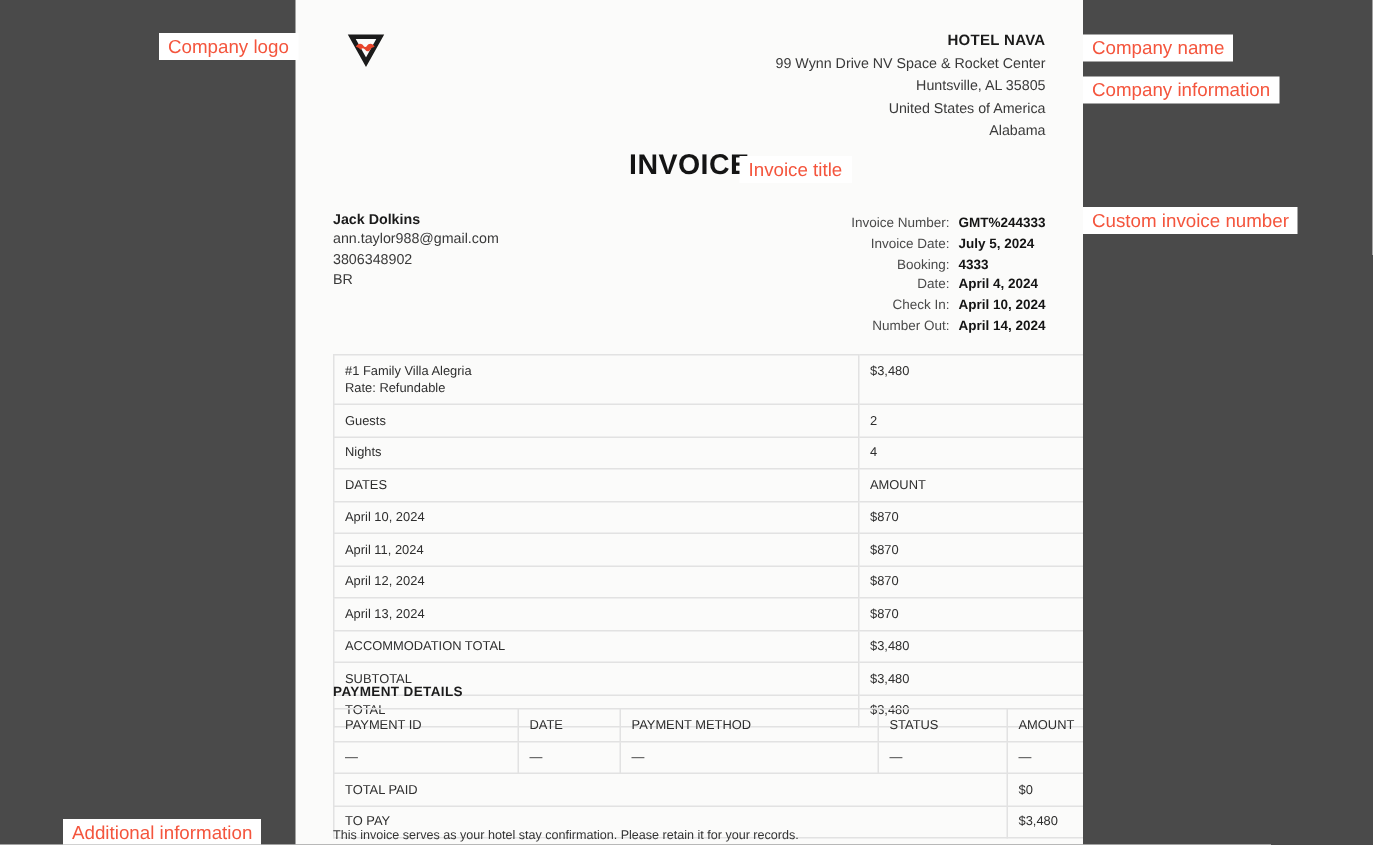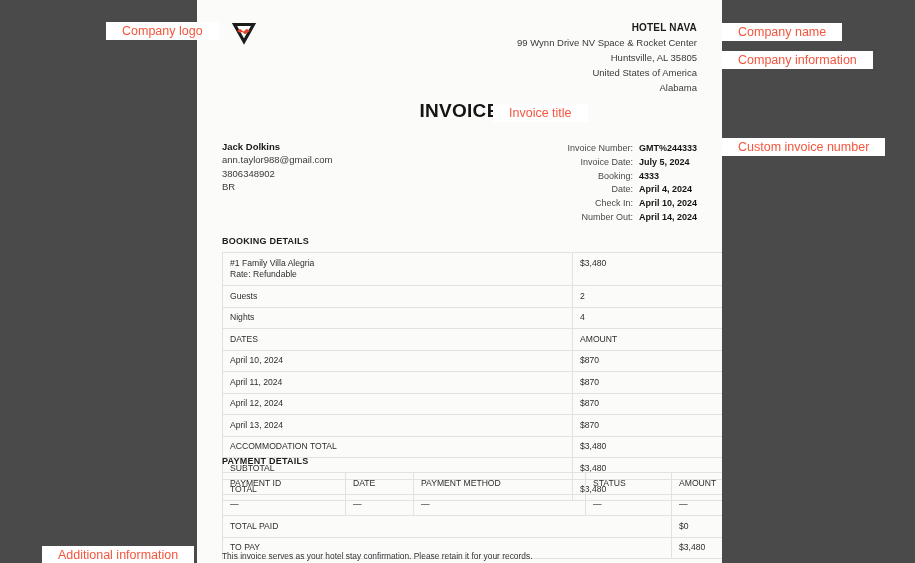--- a/index.html
+++ b/index.html
@@ -168,21 +168,21 @@
     font-size: 8.4px;
     color: #343434;
   }
 
   
   .anno {
     position: absolute;
     background: #ffffff;
     color: #f4553d;
     font-size: 12.5px;
-    padding: 1px 16px;
+    padding: 1px 6px;
     white-space: nowrap;
     line-height: 16px;
   }
 </style>
 </head>
 <body>
 
 <div id="invoice-page">
 
   <div class="header">
@@ -241,21 +241,20 @@
           </tr>
           <tr>
             <td class="k">Number Out:</td>
             <td class="v">April 14, 2024</td>
           </tr>
         </tbody>
     </table>
   </div>
 
   <div class="block-booking">
-    <div class="section-title">BOOKING DETAILS</div>
     <table class="grid">
       <tbody id="booking-body">
           <tr>
             <td class="desc">#1 Family Villa Alegria<br>Rate: Refundable</td>
             <td class="amt">$3,480</td>
           </tr>
           <tr>
             <td class="desc">Guests</td>
             <td class="amt">2</td>
           </tr>

